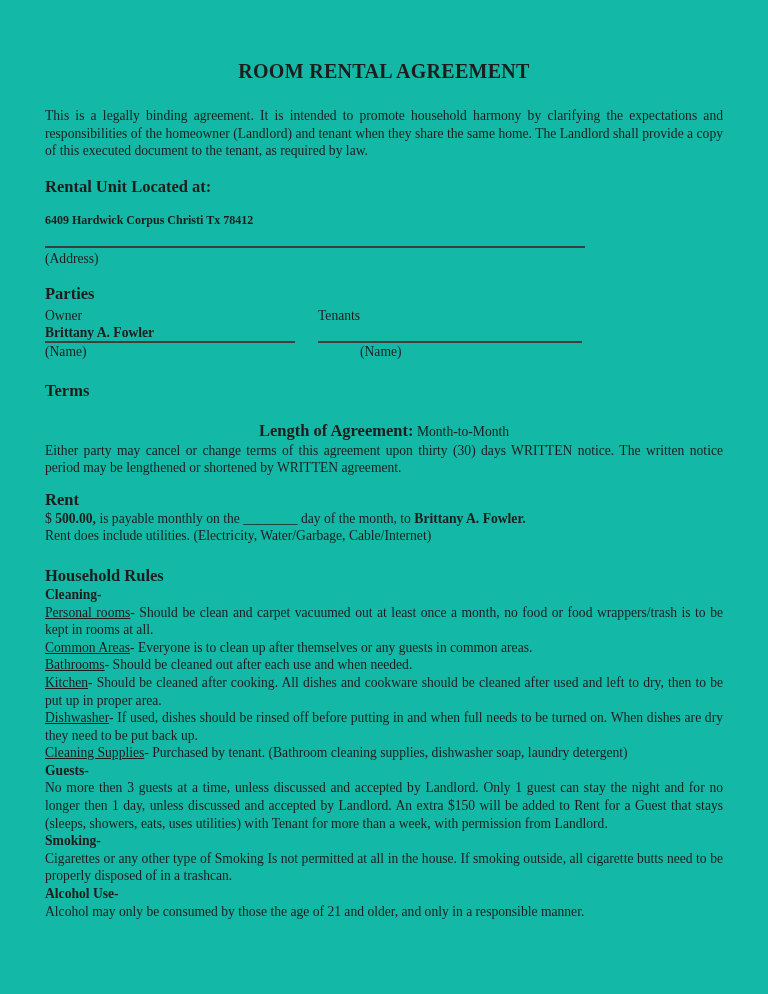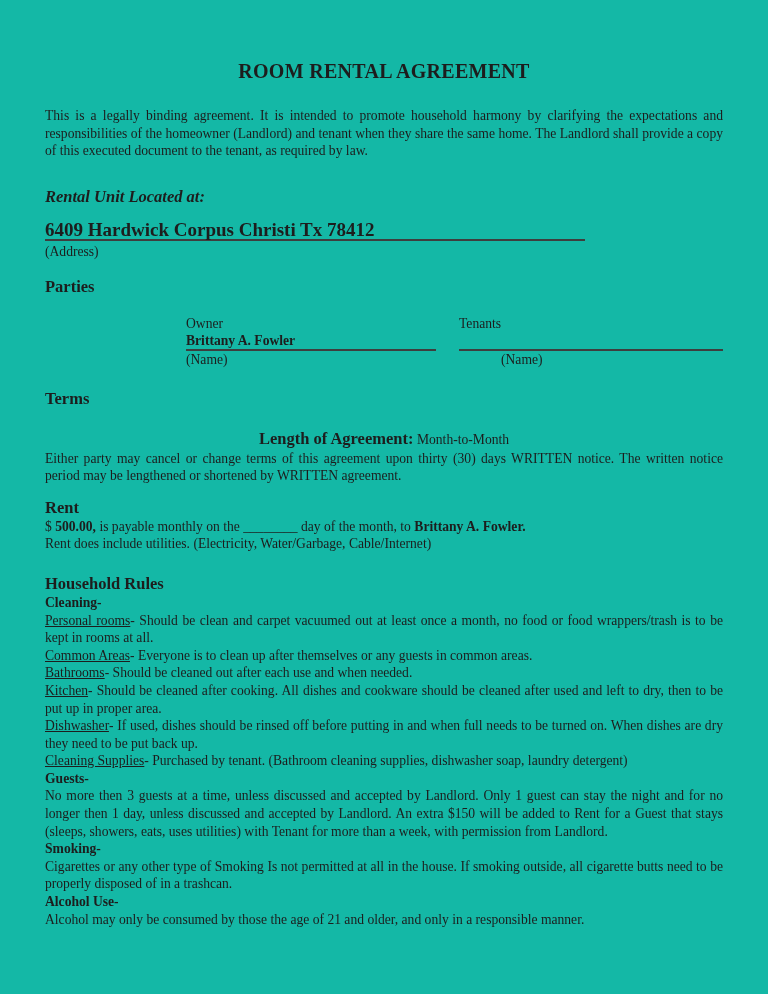--- a/index.html
+++ b/index.html
@@ -34,33 +34,33 @@
     font-size: 16.5px;
     line-height: 20px;
     font-weight: bold;
   }
   .h2inline { font-size: 16.5px; font-weight: bold; }
   .bold { font-weight: bold; }
   .ul { text-decoration-thickness: 1.5px; }
   .rul { text-decoration: underline; }
 
   .intro { margin-top: 23px; }
-  .rental-h { margin-top: 27px; font-style: italic; }
+  .rental-h { margin-top: 17px; }
   .address-line {
     margin-top: 15px;
     width: 540px;
     border-bottom: 2px solid #3e3e3e;
-    font-size: 19px;
+    font-size: 12px;
     line-height: 16px;
-    padding-bottom: 1px;
+    padding-bottom: 18px;
   }
   .caption { margin-top: 2px; text-align: left; }
 
   .parties-h { margin-top: 17px; }
-  .parties-row { margin-top: 18px; display: flex; justify-content: flex-end; }
+  .parties-row { margin-top: 3px; display: flex; }
   .owner-col { width: 250px; margin-right: 23px; }
   .tenant-col { width: 264px; }
   .fill-line {
     border-bottom: 2px solid #3e3e3e;
     height: 16px;
     font-size: 13.6px;
     line-height: 16px;
   }
   .tenant-caption { margin-left: 42px; }
 

